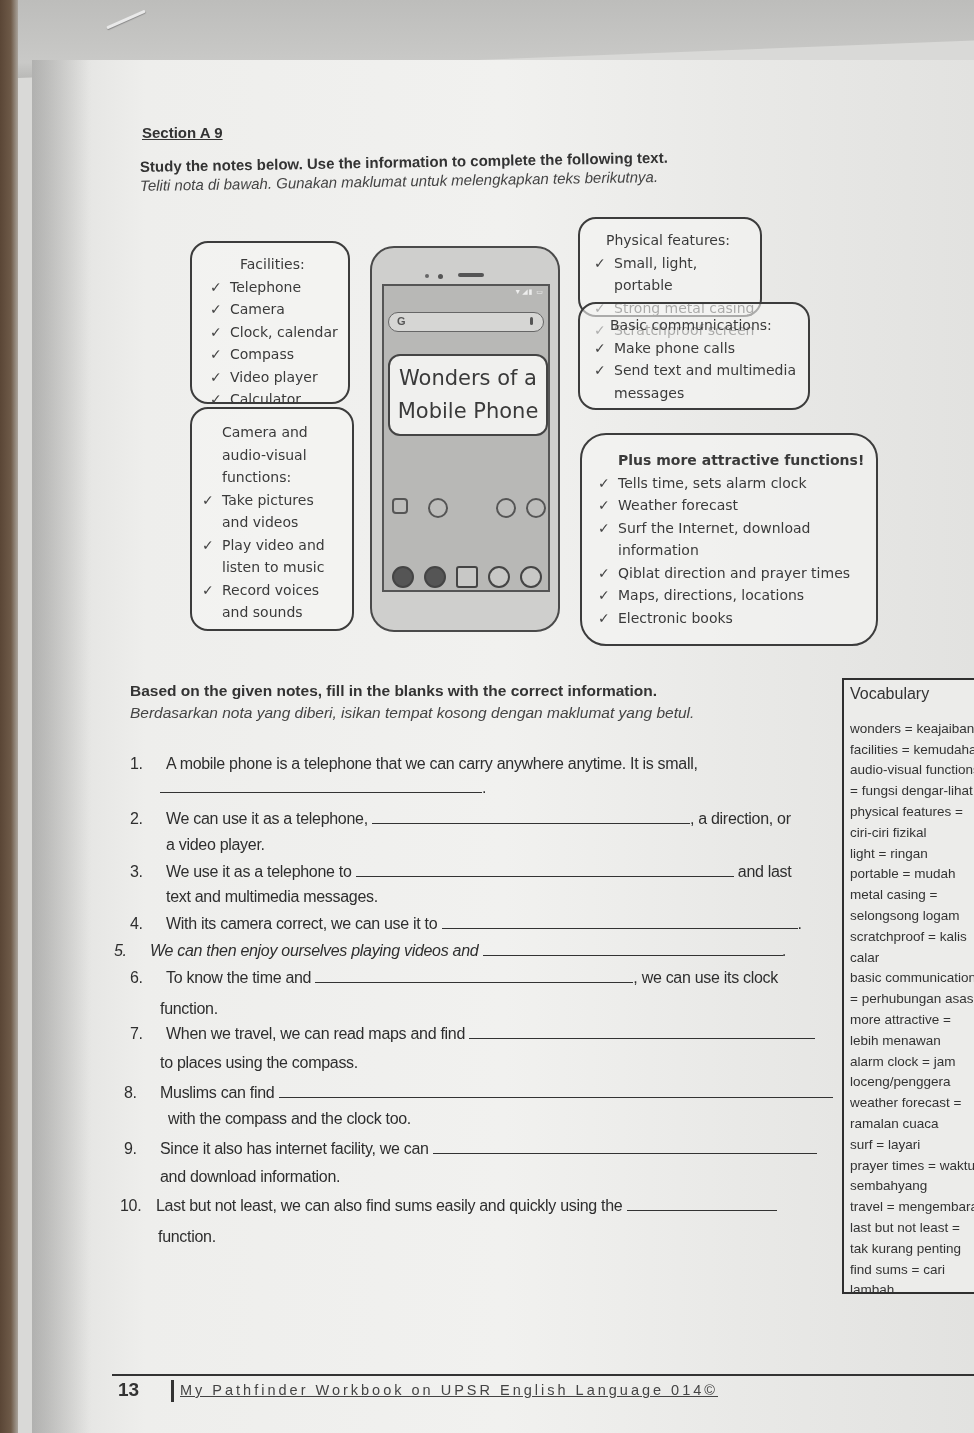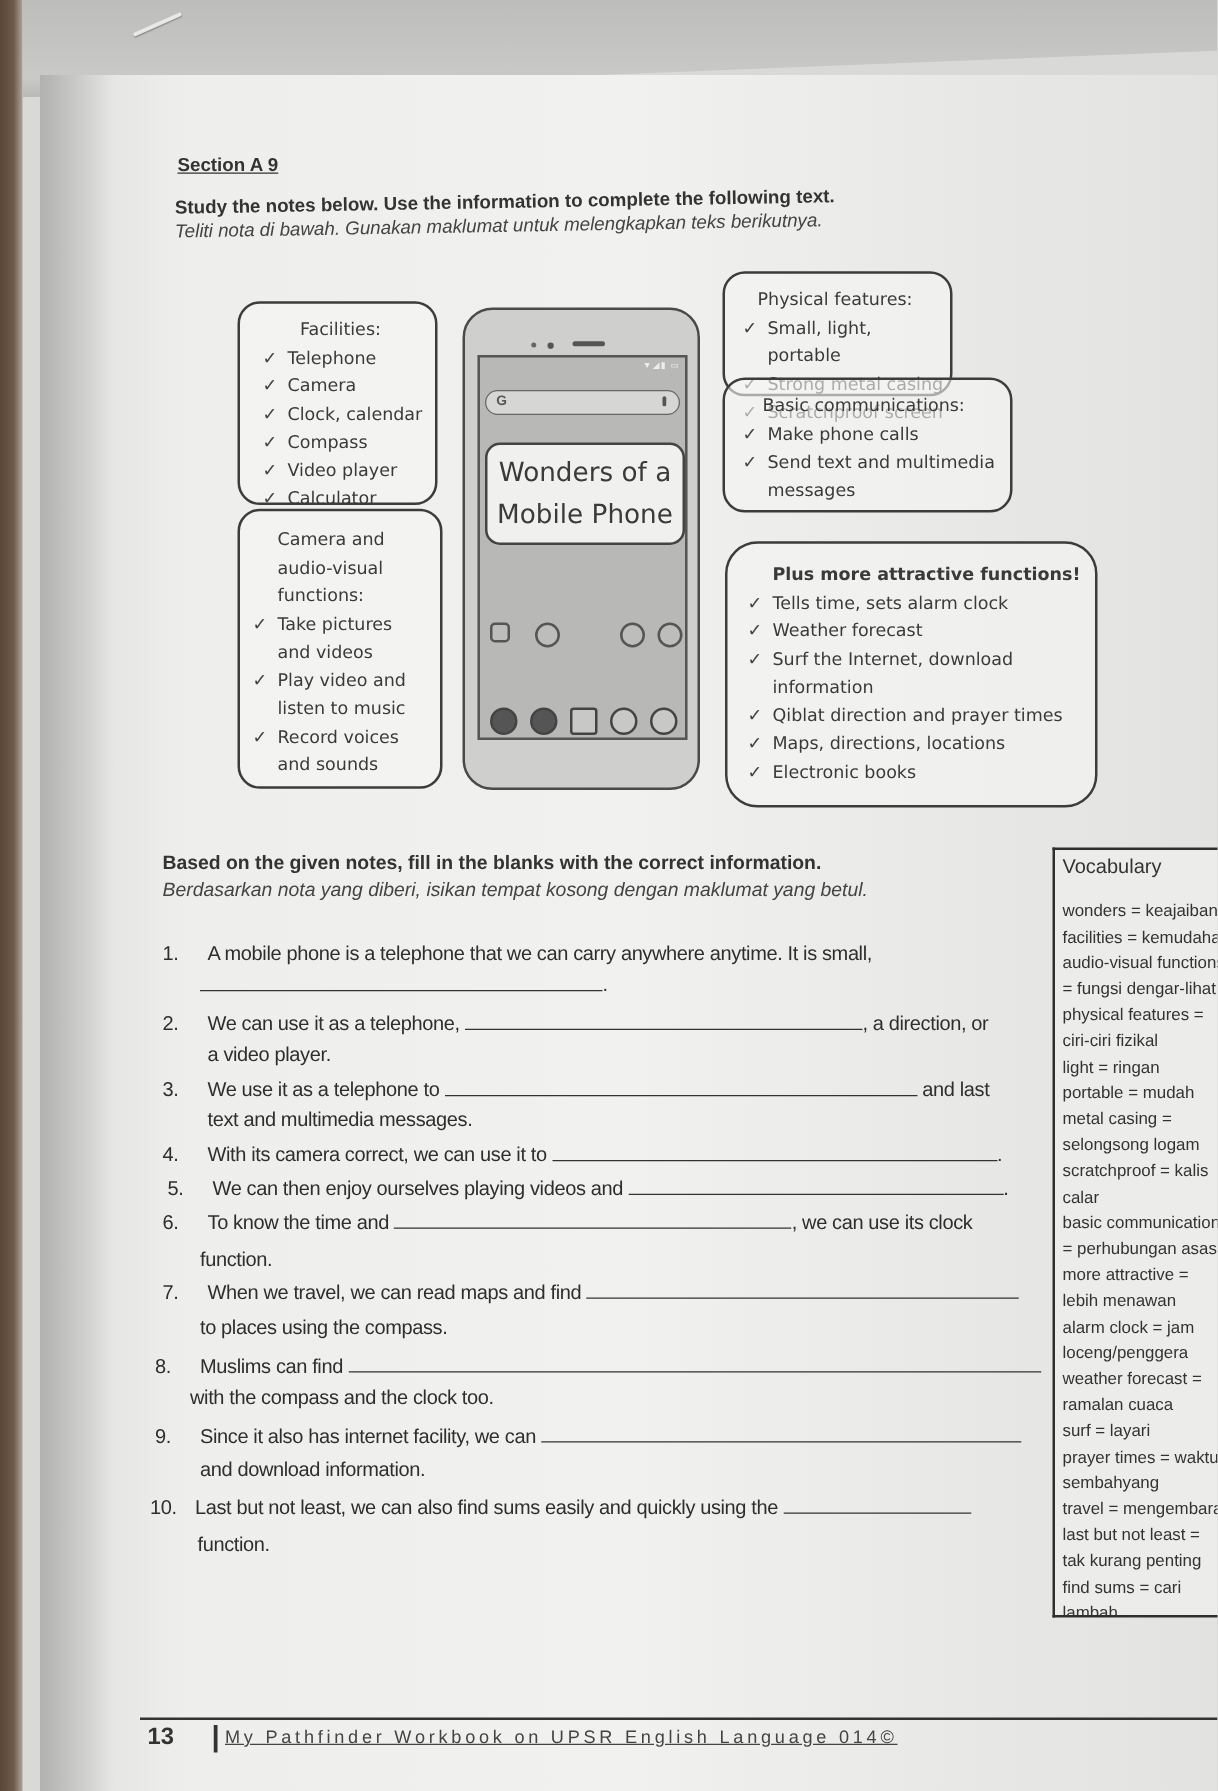--- a/index.html
+++ b/index.html
@@ -201,42 +201,42 @@
   <span class="blank" style="width:378px;"></span>
   <span>and last</span>
 </div>
 <div class="q" style="left:166px;top:888px;">text and multimedia messages.</div>
 
 <div class="q" style="left:130px;top:914px;">
   <span class="num">4.</span><span>With its camera correct, we can use it to</span>
   <span class="blank" style="width:356px;"></span><span>.</span>
 </div>
 
-<div class="q" style="left:134px;top:941px;">
+<div class="q" style="left:114px;top:941px;font-style:italic;">
   <span class="num">5.</span><span>We can then enjoy ourselves playing videos and</span>
   <span class="blank" style="width:300px;"></span><span>.</span>
 </div>
 
 <div class="q" style="left:130px;top:968px;">
   <span class="num">6.</span><span>To know the time and</span>
   <span class="blank" style="width:318px;"></span><span>, we can use its clock</span>
 </div>
 <div class="q" style="left:160px;top:1000px;">function.</div>
 
 <div class="q" style="left:130px;top:1024px;">
   <span class="num">7.</span><span>When we travel, we can read maps and find</span>
   <span class="blank" style="width:346px;"></span>
 </div>
 <div class="q" style="left:160px;top:1054px;">to places using the compass.</div>
 
 <div class="q" style="left:124px;top:1083px;">
   <span class="num">8.</span><span>Muslims can find</span>
   <span class="blank" style="width:554px;"></span>
 </div>
-<div class="q" style="left:152px;top:1110px;text-align:right;">with the compass and the clock too.</div>
+<div class="q" style="left:168px;top:1110px;text-align:right;">with the compass and the clock too.</div>
 
 <div class="q" style="left:124px;top:1139px;">
   <span class="num">9.</span><span>Since it also has internet facility, we can</span>
   <span class="blank" style="width:384px;"></span>
 </div>
 <div class="q" style="left:160px;top:1168px;">and download information.</div>
 
 <div class="q" style="left:120px;top:1196px;">
   <span class="num">10.</span><span>Last but not least, we can also find sums easily and quickly using the</span>
   <span class="blank" style="width:150px;"></span>

